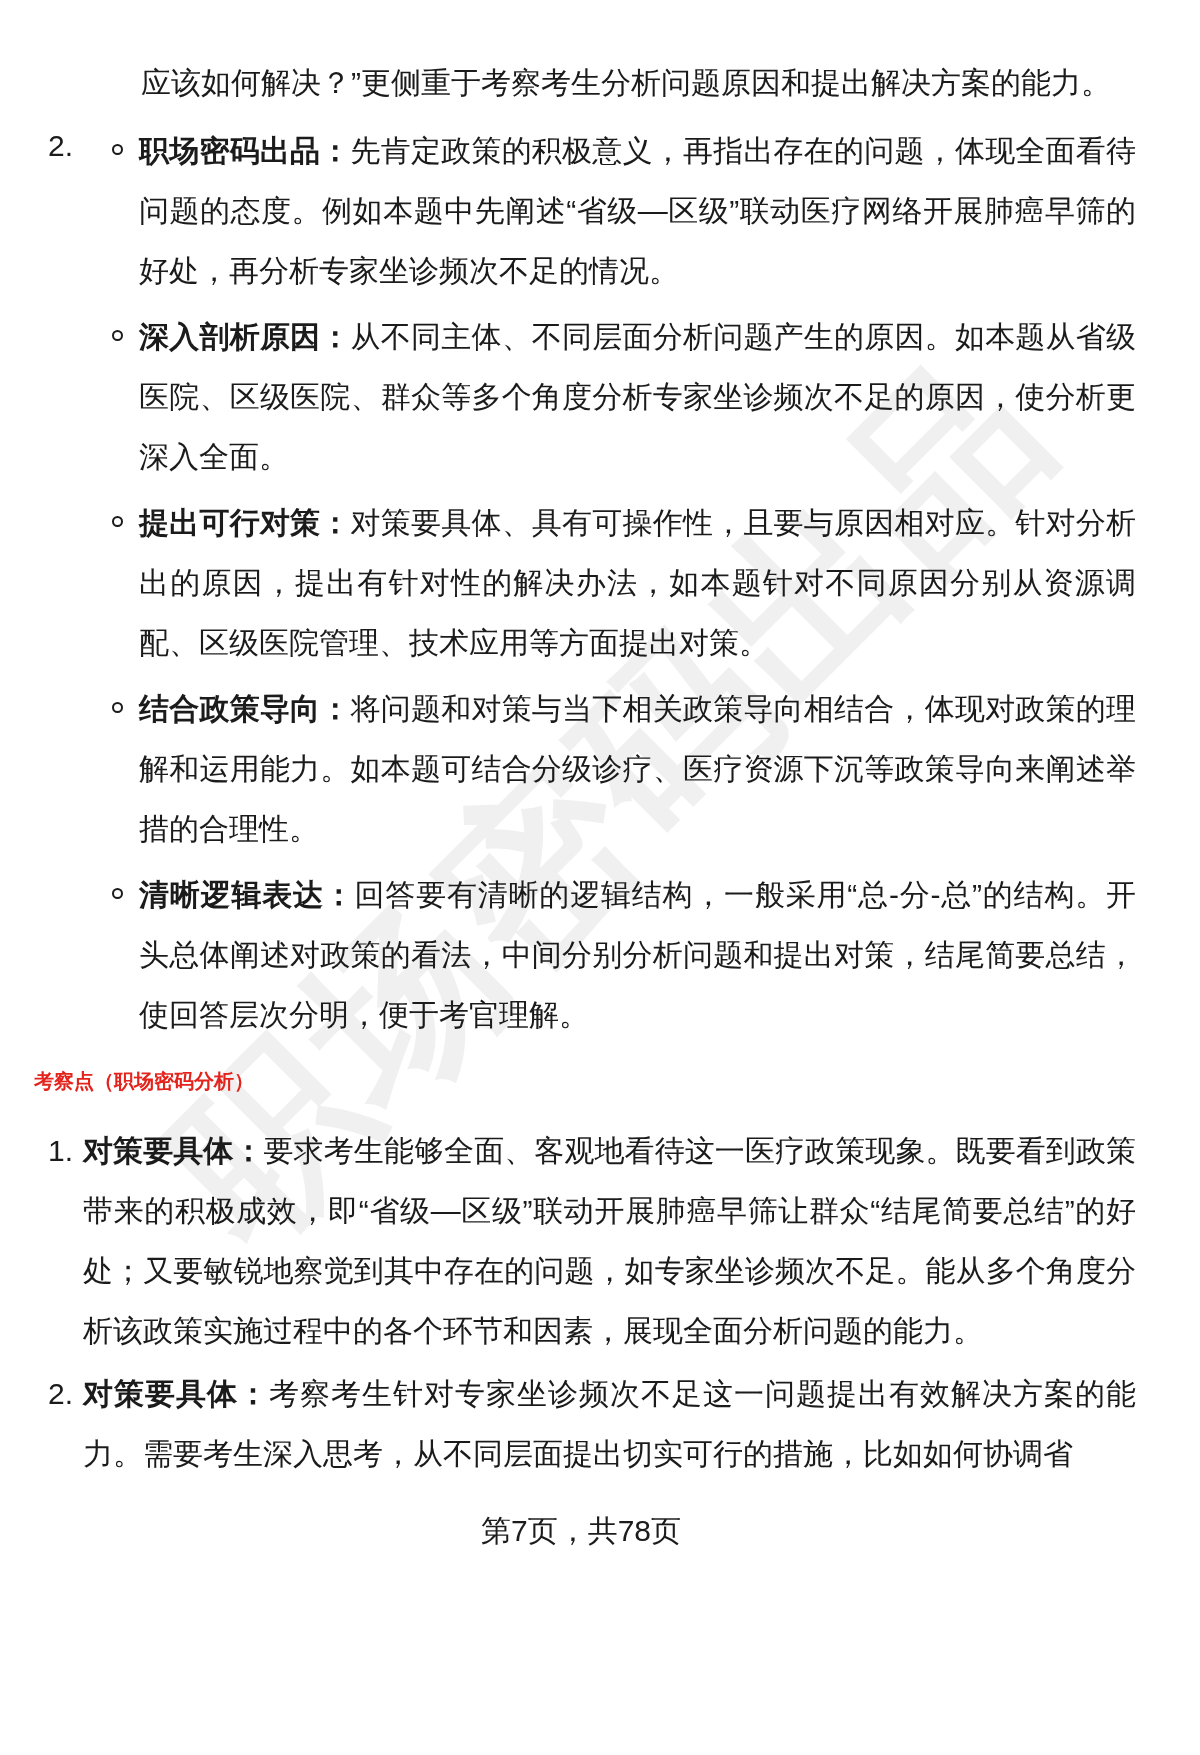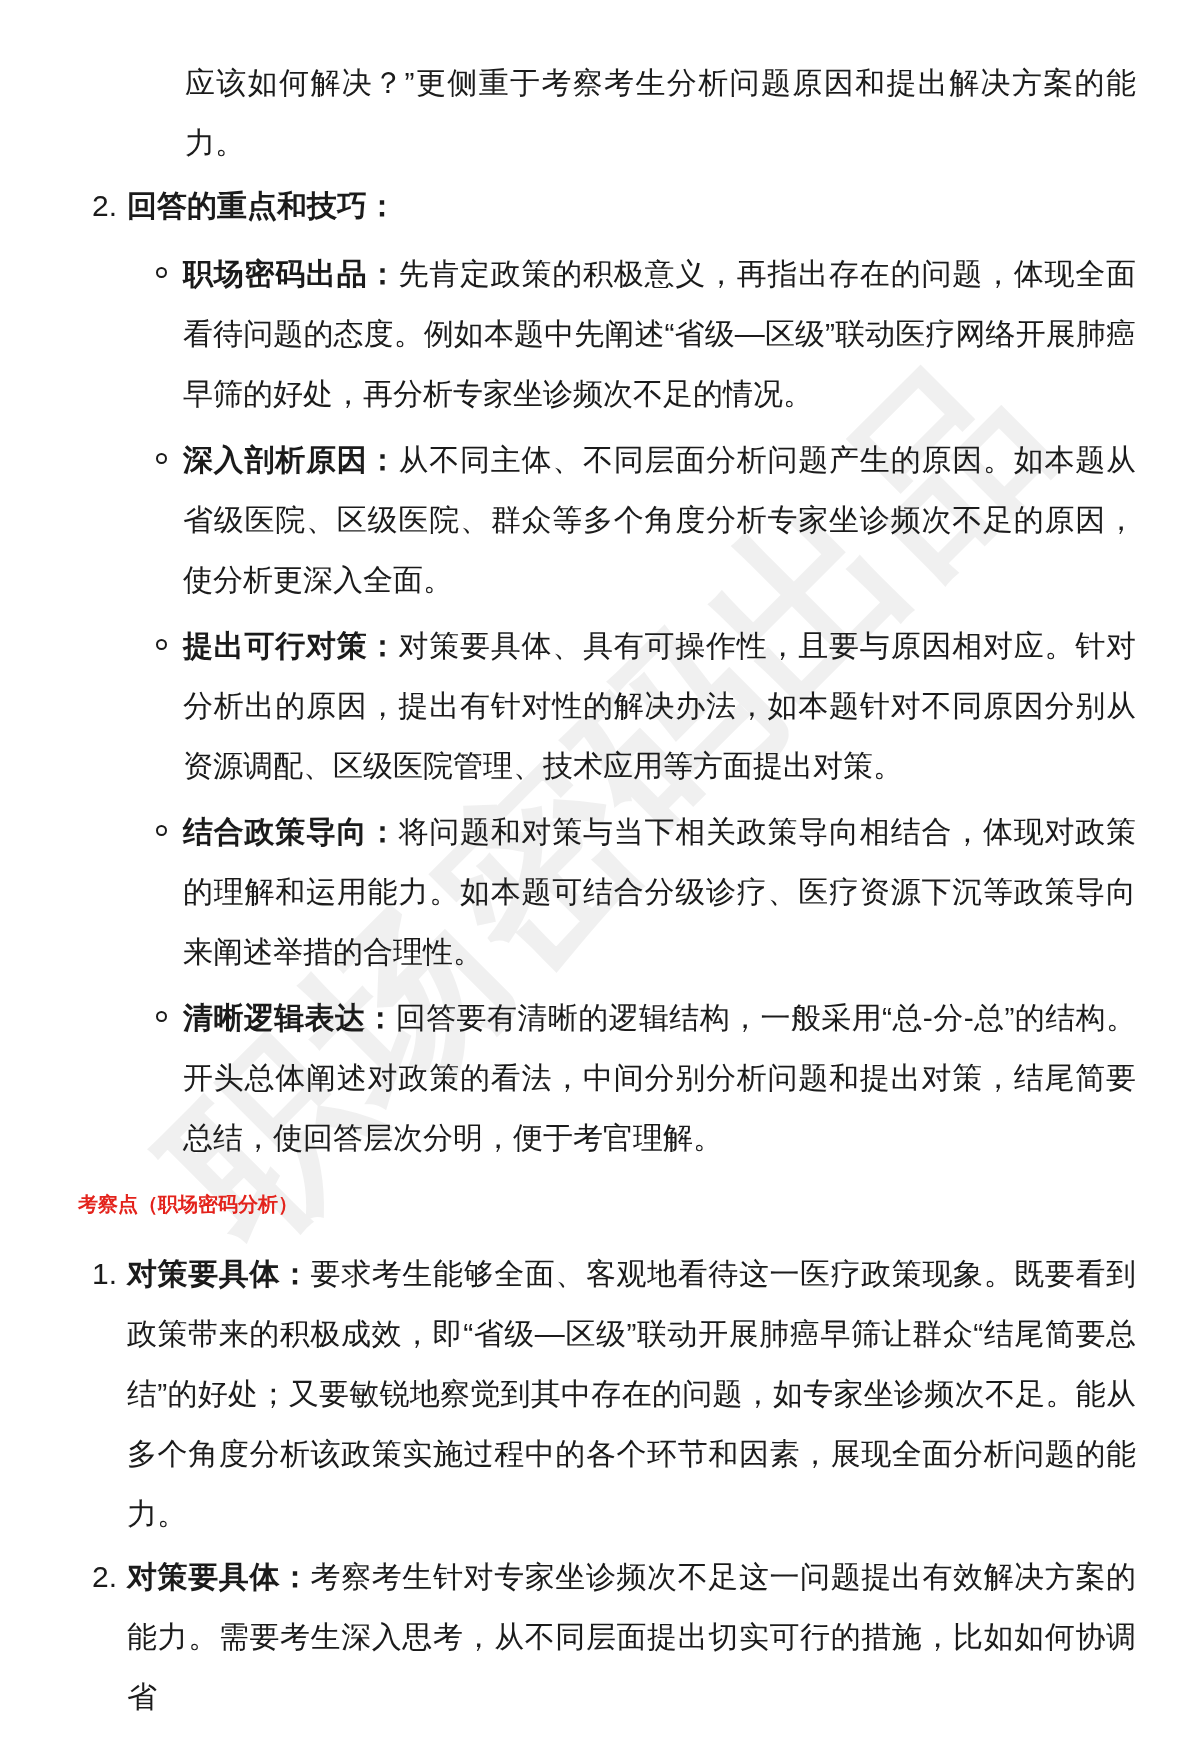--- a/index.html
+++ b/index.html
@@ -19,21 +19,21 @@
     font-weight: 700;
     letter-spacing: 6px;
     white-space: nowrap;
     color: var(--watermark, rgba(0,0,0,0.06));
     z-index: 0;
     user-select: none;
   }
   .content {
     position: absolute;
     left: 0; top: 0; right: 0; bottom: 0;
-    padding: 53px 64px 0 70px;
+    padding: 53px 64px 0 26px;
     z-index: 1;
     font-size: 30px;
     line-height: 60px;
   }
   .cont-para {
     margin: 0 0 0 115px;
     text-align: justify;
   }
   .li1 {
     position: relative;
@@ -84,21 +84,20 @@
 <body>
 
 <div class="watermark">职场密码出品</div>
 
 <div class="content">
 
   <p class="cont-para">应该如何解决？”更侧重于考察考生分析问题原因和提出解决方案的能力。</p>
 
   <div class="li1">
     <span class="num">2.</span>
-    <span class="term">回答的重点和技巧：</span>
   </div>
 
   <div class="sublist">
     <div class="li2">
       <span class="bullet"></span>
       <span class="term">职场密码出品：</span><span>先肯定政策的积极意义，再指出存在的问题，体现全面看待问题的态度。例如本题中先阐述“省级—区级”联动医疗网络开展肺癌早筛的好处，再分析专家坐诊频次不足的情况。</span>
     </div>
     <div class="li2">
       <span class="bullet"></span>
       <span class="term">深入剖析原因：</span><span>从不同主体、不同层面分析问题产生的原因。如本题从省级医院、区级医院、群众等多个角度分析专家坐诊频次不足的原因，使分析更深入全面。</span>

